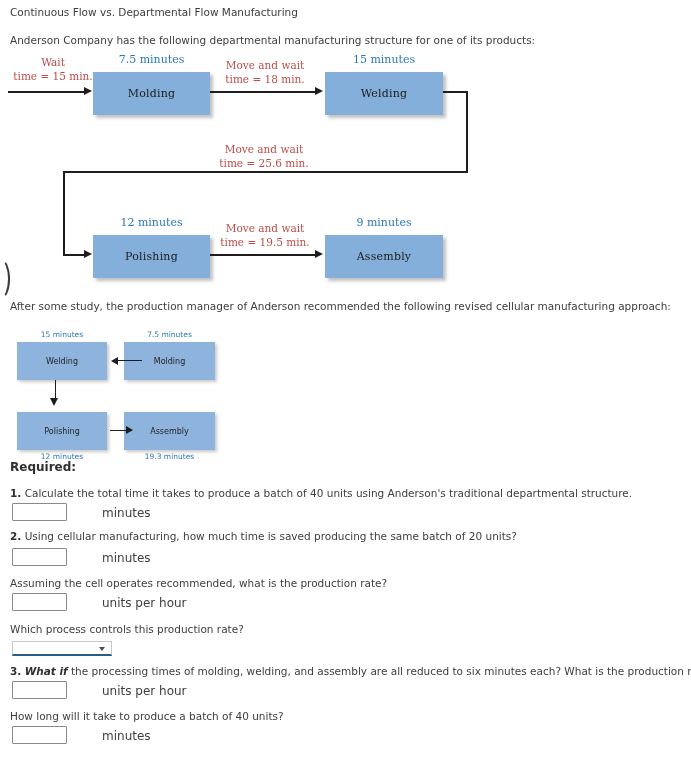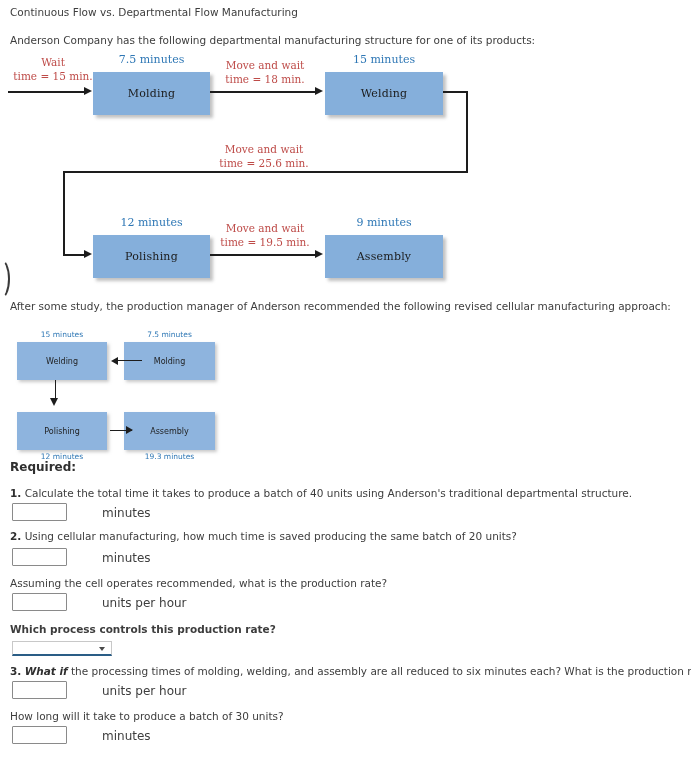--- a/index.html
+++ b/index.html
@@ -326,24 +326,24 @@
   <div class="unit-text" style="top:51px;">minutes</div>
 
   <div class="q-text" style="top:75px;"><b>2.</b><span> Using cellular manufacturing, how much time is saved producing the same batch of 20 units?</span></div>
   <input class="ans-input" style="top: 93px;" type="text" value="">
   <div class="unit-text" style="top:96px;">minutes</div>
 
   <div class="q-text" style="top:122px;">Assuming the cell operates recommended, what is the production rate?</div>
   <input class="ans-input" style="top: 138px;" type="text" value="">
   <div class="unit-text" style="top:141px;">units per hour</div>
 
-  <div class="q-text" style="top:168px;font-weight:bold;">Which process controls this production rate?</div>
+  <div class="q-text" style="top:168px;">Which process controls this production rate?</div>
   <select class="ans-select" style="top:186px;"><option value=""></option><option value="Molding">Molding</option><option value="Welding">Welding</option><option value="Polishing">Polishing</option><option value="Assembly">Assembly</option></select>
   <div class="sel-caret" style="left:99px; top:192px;"></div>
 
   <div class="q-text" style="top:210px;"><b>3.</b> <i class="bi">What if</i><span> the processing times of molding, welding, and assembly are all reduced to six minutes each? What is the production rate now?</span></div>
   <input class="ans-input" style="top: 226px;" type="text" value="">
   <div class="unit-text" style="top:229px;">units per hour</div>
 
-  <div class="q-text" style="top:255px;">How long will it take to produce a batch of 30 units?</div>
+  <div class="q-text" style="top:255px;">How long will it take to produce a batch of 40 units?</div>
   <input class="ans-input" style="top: 271px;" type="text" value="">
   <div class="unit-text" style="top:274px;">minutes</div>
 </div>
 
 </body></html>

